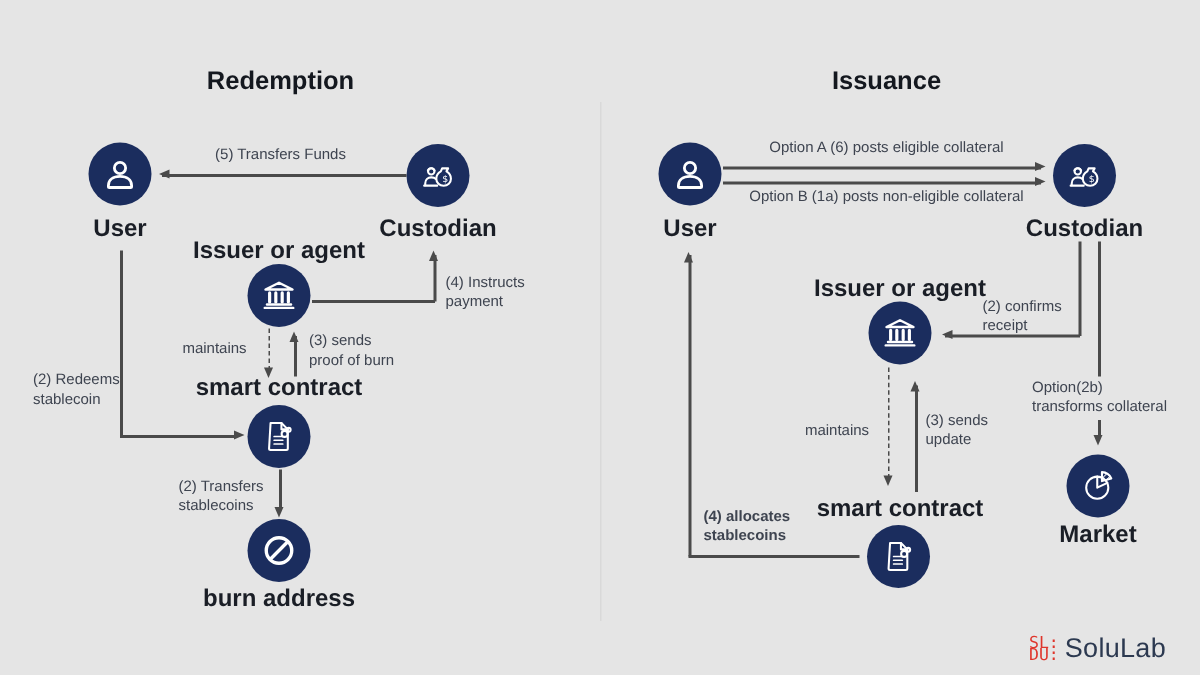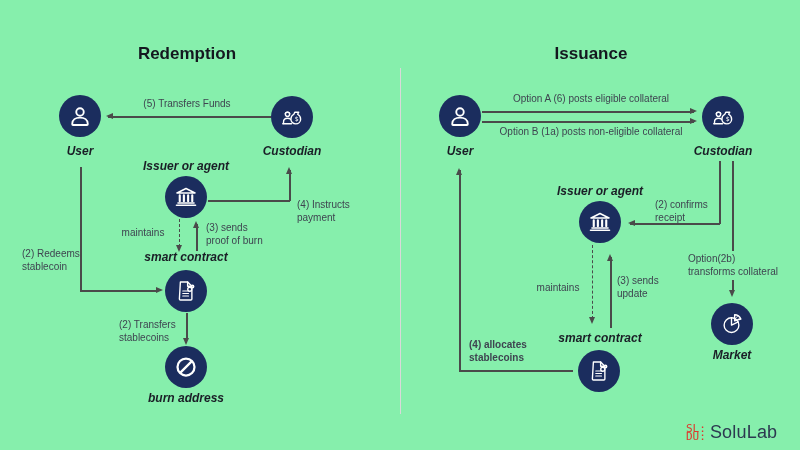--- a/index.html
+++ b/index.html
@@ -1,26 +1,26 @@
 <!DOCTYPE html>
 <html style="--navy: #1b2d5e; --line: #4a4a4a; --text: #3e4450; --heading: #14181f; --divider: #d9d9d9; --logo_red: #df352b; --logo_text: #2c3950;"><head>
 <meta charset="utf-8">
 <style>
   :root{
     --navy:#1b2d5e; --line:#4a4a4a; --text:#3e4450; --heading:#14181f;
     --divider:#d9d9d9; --logo_red:#df352b; --logo_text:#2c3950;
   }
   *{box-sizing:border-box;}
   body{margin:0;background:#ffffff;font-family:"Liberation Sans",sans-serif;}
-  .stage{position:relative;width:800px;height:450px;background:#86efac;overflow:hidden;}
+  .stage{position:relative;width:800px;height:450px;background:#e5e5e5;overflow:hidden;}
   .abs{position:absolute;}
   .title{font-size:17px;font-weight:700;color:var(--heading);text-align:center;}
   .node{width:42px;height:42px;border-radius:50%;background:var(--navy);display:flex;align-items:center;justify-content:center;}
   .node svg{width:30px;height:30px;color:#ffffff;}
-  .node-label{font-size:12px;font-weight:700;color:#1a1e26;text-align:center;font-style:italic;}
+  .node-label{font-size:16px;font-weight:700;color:#1a1e26;text-align:center;}
   .edge-label{font-size:10px;color:var(--text);line-height:1.3;white-space:pre-line;}
   .center{text-align:center;}
   .lh{background:var(--line);height:1.5px;}
   .lv{background:var(--line);width:1.5px;}
   .ldash{width:0;border-left:1.5px dashed var(--line);}
   .ah{width:0;height:0;border:4px solid transparent;}
   .ah-right{border-left:7px solid var(--line);border-top-width:3.5px;border-bottom-width:3.5px;}
   .ah-left{border-right:7px solid var(--line);border-top-width:3.5px;border-bottom-width:3.5px;}
   .ah-up{border-bottom:7px solid var(--line);border-left-width:3.5px;border-right-width:3.5px;}
   .ah-down{border-top:7px solid var(--line);border-left-width:3.5px;border-right-width:3.5px;}
@@ -69,21 +69,21 @@
       <path d="M4.8 8.8 L12 5.2 L19.2 8.8 Z"></path>
       <path d="M7 10.6 V15.4 M10.3 10.6 V15.4 M13.7 10.6 V15.4 M17 10.6 V15.4" stroke-width="1.7"></path>
       <path d="M5.6 16.8 H18.4"></path>
       <path d="M4.4 18.6 H19.6"></path>
     </svg>
   </div>
 
   <div class="abs lh" style="left:208px;top:200px;width:82px;"></div>
   <div class="abs lv" style="left:289px;top:170px;height:31px;"></div>
   <div class="abs ah ah-up" style="left:286px;top:163px;"></div>
-  <div class="abs edge-label" style="left:297px;top:198px;">(4) Instructs
+  <div class="abs edge-label" style="left:297px;top:182px;">(4) Instructs
 payment</div>
 
   <div class="abs ldash" style="left:179px;top:219px;height:28px;"></div>
   <div class="abs ah ah-down" style="left:176px;top:245px;"></div>
   <div class="abs edge-label center" style="left:115px;top:226px;width:56px;">maintains</div>
 
   <div class="abs lv" style="left:196px;top:224px;height:27px;"></div>
   <div class="abs ah ah-up" style="left:193px;top:217px;"></div>
   <div class="abs edge-label" style="left:206px;top:221px;">(3) sends
 proof of burn</div>

